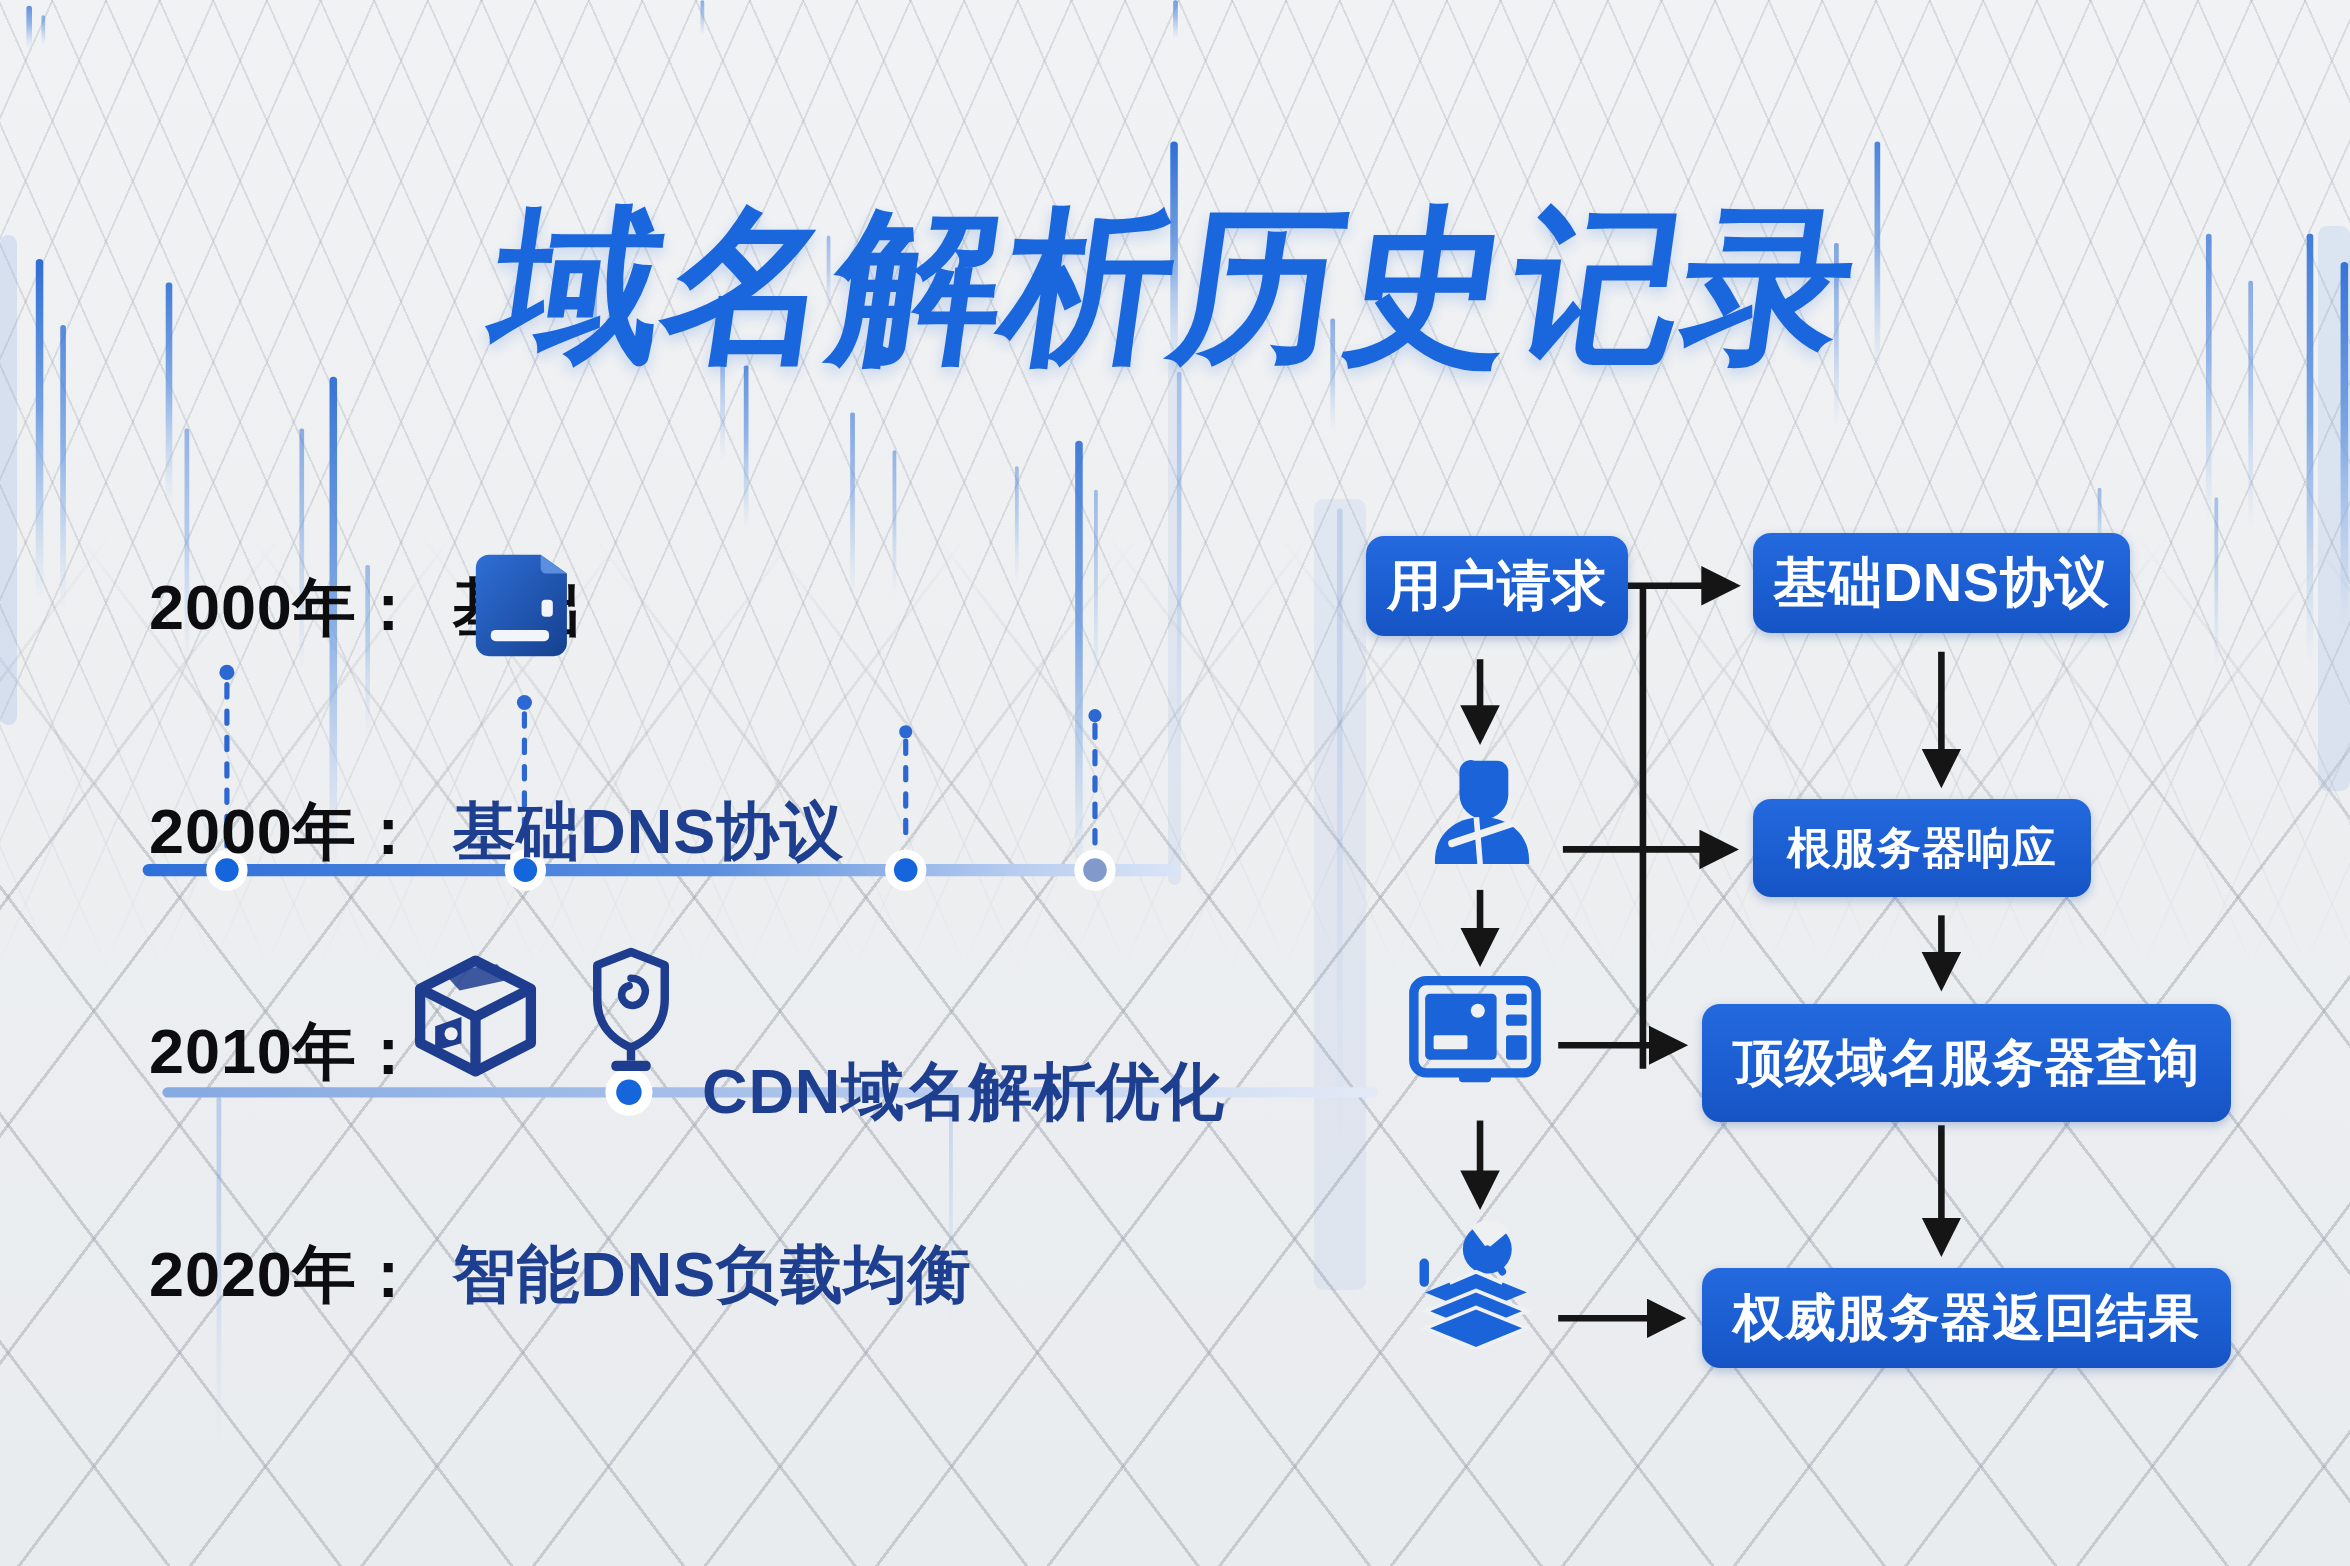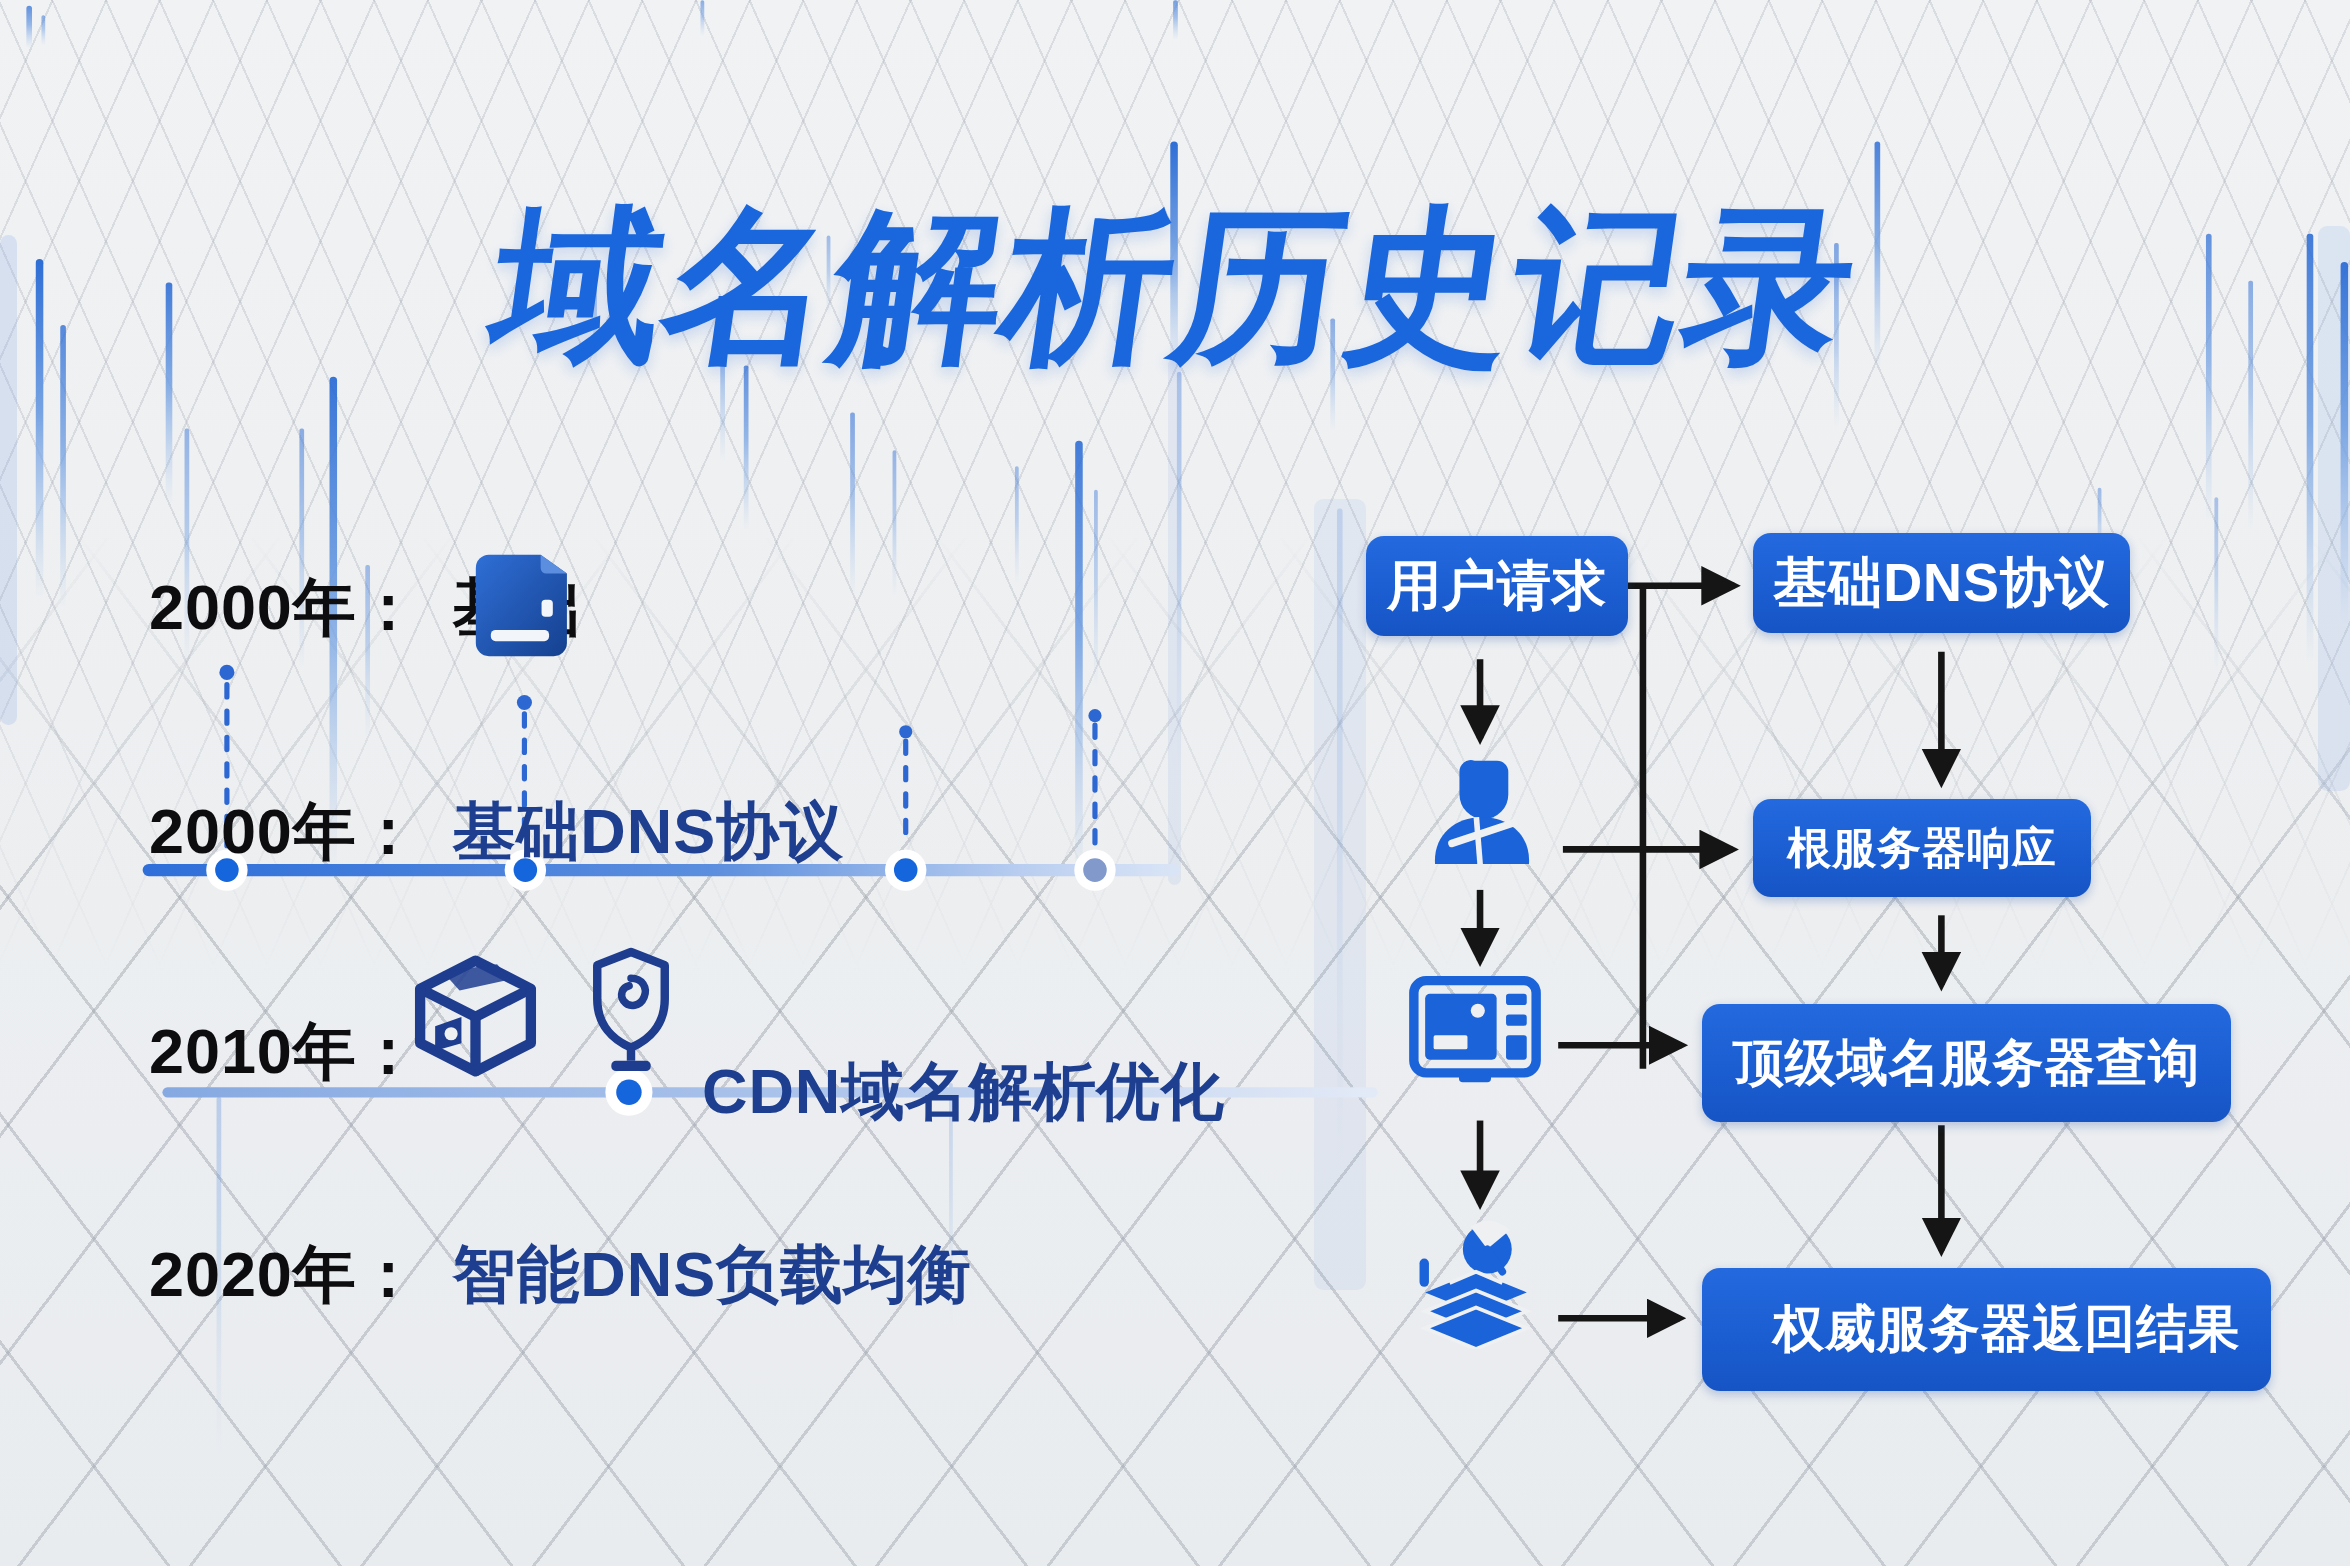--- a/index.html
+++ b/index.html
@@ -262,16 +262,16 @@
       <path d="M68,78 L122,100 L68,122 L14,100 Z" fill="#1b63d8" stroke="#eef0f2" stroke-width="4"></path>
       <path d="M68,96 L122,118 L68,140 L14,118 Z" fill="#1b63d8" stroke="#eef0f2" stroke-width="4"></path>
       <path d="M40,70 L68,58 L96,70" stroke="#eef0f2" stroke-width="4" fill="none"></path>
     </svg>
   </div>
 
   <div class="node" style="left:1366px;top:536px;width:262px;height:100px;font-size:54px;">用户请求</div>
   <div class="node" style="left:1753px;top:533px;width:377px;height:100px;font-size:54px;">基础DNS协议</div>
   <div class="node" style="left:1753px;top:799px;width:338px;height:98px;font-size:44px;">根服务器响应</div>
   <div class="node" style="left:1702px;top:1004px;width:529px;height:118px;font-size:51px;">顶级域名服务器查询</div>
-  <div class="node" style="left:1702px;top:1268px;width:529px;height:123px;font-size:51px;padding-left:40px;">权威服务器返回结果</div>
+  <div class="node" style="left:1702px;top:1268px;width:529px;height:100px;font-size:51px;">权威服务器返回结果</div>
 
 </div>
 
 
 </body></html>

